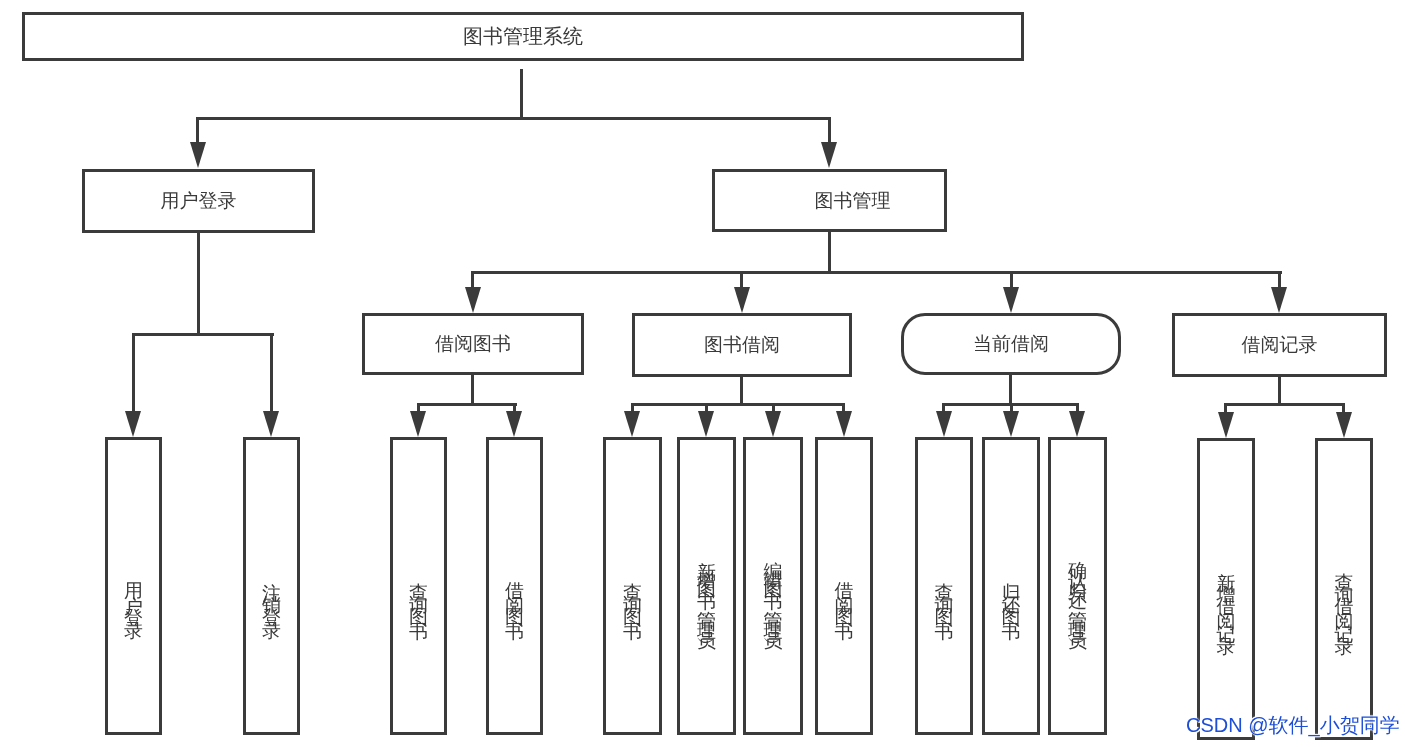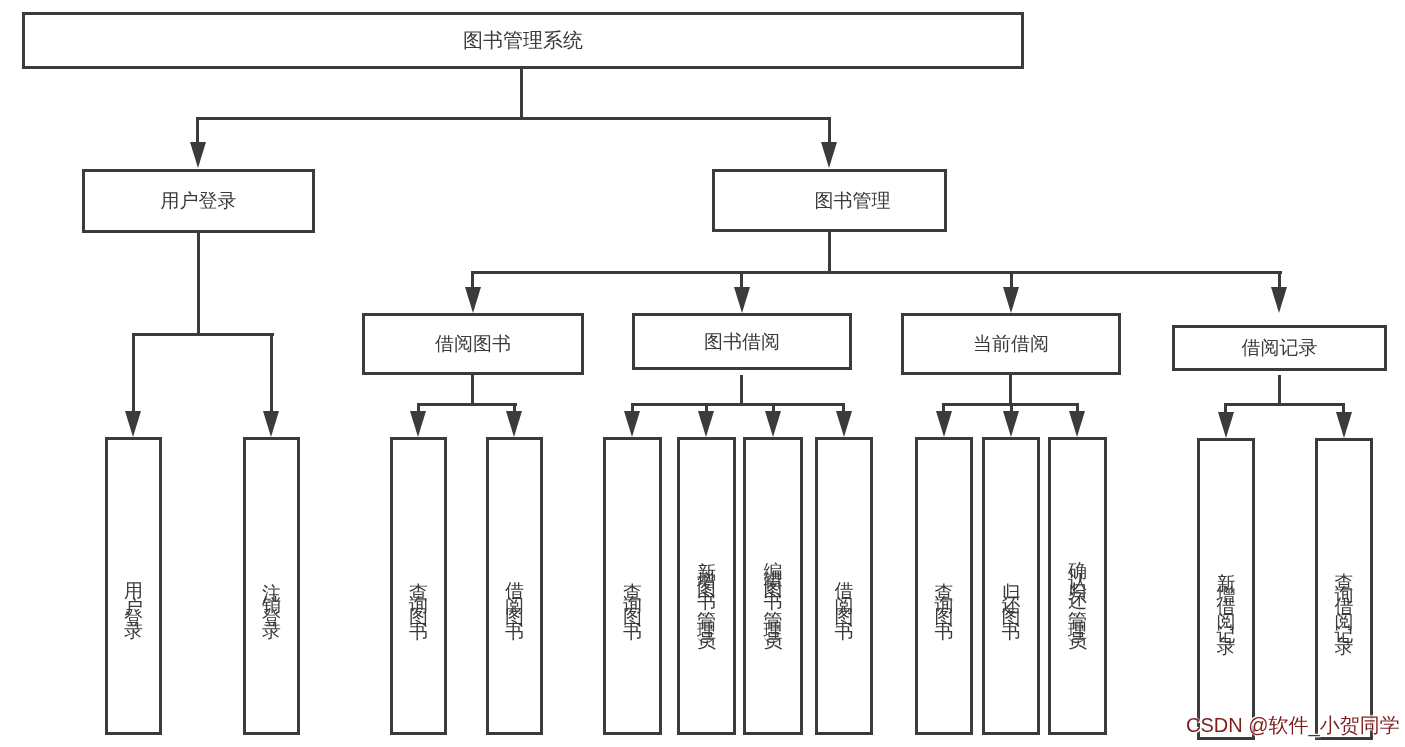--- a/index.html
+++ b/index.html
@@ -21,51 +21,51 @@
   }
   .vlabel.tight { letter-spacing:10px; margin-bottom:-10px; }
   .line { position:absolute; background:#3b3b3b; }
   .arrow {
     position:absolute; width:0; height:0;
     border-left:8px solid transparent; border-right:8px solid transparent;
     border-top:26px solid #3b3b3b;
   }
   .watermark {
     position:absolute; left:1186px; top:712px;
-    font-size:20px; color:#7f1d1d;
+    font-size:20px; color:#1d4ed8;
     text-shadow:0 0 3px #ffffff, 1px 1px 0 #ffffff, -1px -1px 0 #ffffff;
     white-space:nowrap;
   }
 </style>
 </head>
 <body>
 
 <div class="canvas">
 
-  <div class="node root" style="left:22px; top:12px; width:1002px; height:57px;">
+  <div class="node root" style="left:22px; top:12px; width:1002px; height:49px;">
     <span>图书管理系统</span>
   </div>
 
   <div class="node" style="left:82px; top:169px; width:233px; height:64px;">
     <span>用户登录</span>
   </div>
   <div class="node" style="left:712px; top:169px; width:235px; height:63px;padding-left:46px;">
     <span>图书管理</span>
   </div>
 
   <div class="node" style="left:362px; top:313px; width:222px; height:62px;">
     <span>借阅图书</span>
   </div>
-  <div class="node" style="left:632px; top:313px; width:220px; height:57px;">
+  <div class="node" style="left:632px; top:313px; width:220px; height:64px;">
     <span>图书借阅</span>
   </div>
-  <div class="node" style="left:901px; top:313px; width:220px; height:62px;">
+  <div class="node" style="left:901px; top:313px; width:220px; height:62px;border-radius:24px;">
     <span>当前借阅</span>
   </div>
-  <div class="node" style="left:1172px; top:313px; width:215px; height:46px;margin-top:12px;">
+  <div class="node" style="left:1172px; top:313px; width:215px; height:64px;">
     <span>借阅记录</span>
   </div>
 
   <div class="node" style="left:105px; top:437px; width:57px; height:298px;">
     <span class="vlabel">用户登录</span>
   </div>
   <div class="node" style="left:243px; top:437px; width:57px; height:298px;">
     <span class="vlabel">注销登录</span>
   </div>
 

